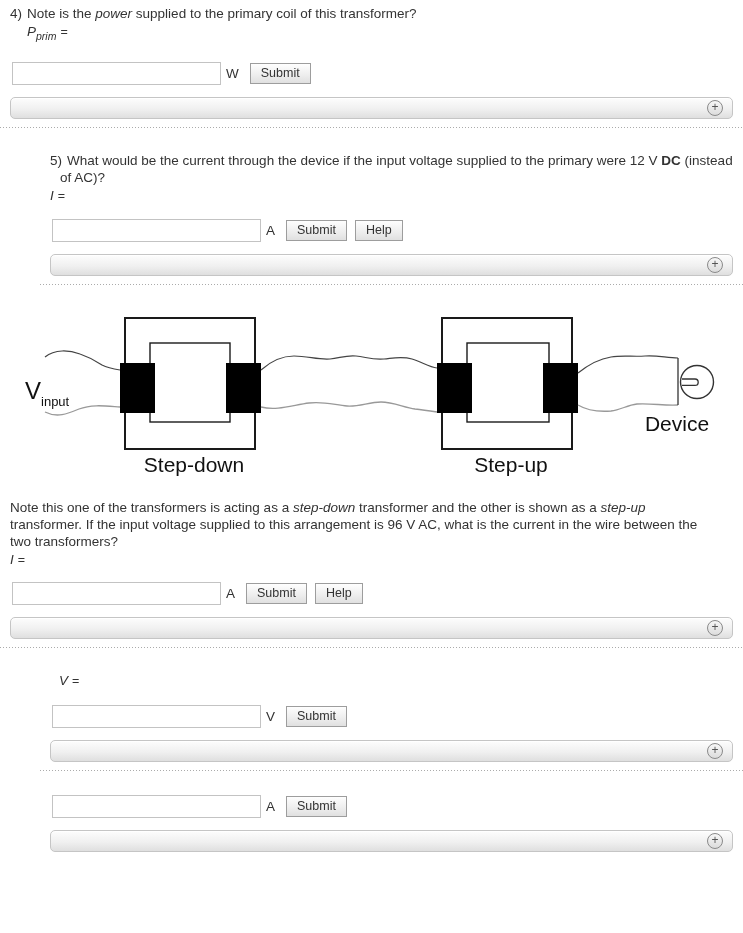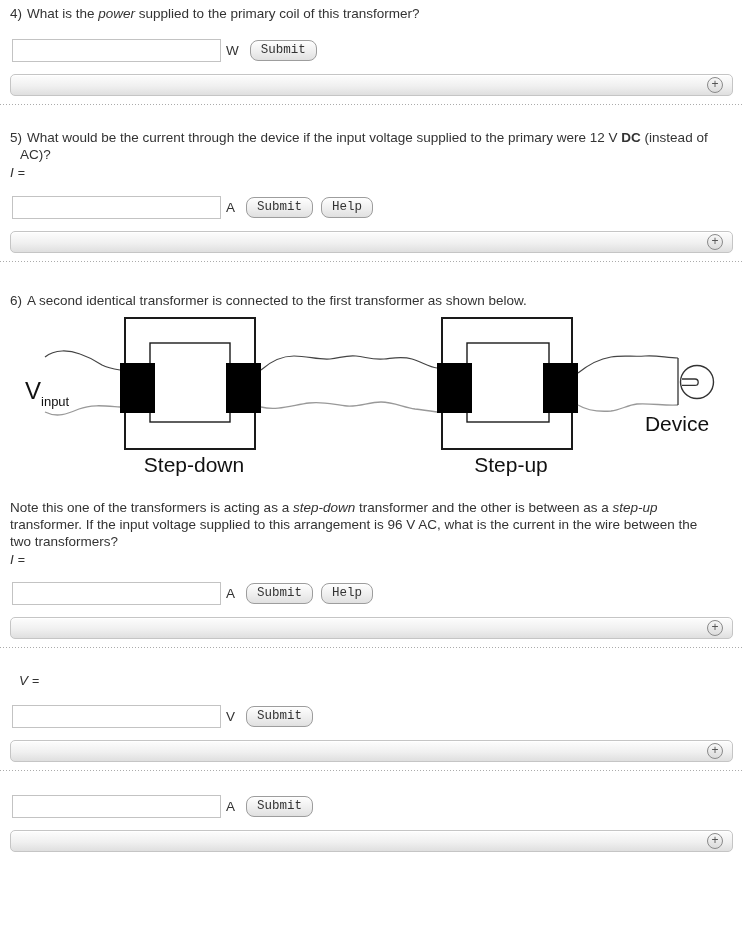--- a/index.html
+++ b/index.html
@@ -37,23 +37,23 @@
     border:1px solid #c3c3c3;
     font-family:"Liberation Sans",sans-serif;
     font-size:13px; color:#333;
     padding:1px 3px;
     background:#ffffff;
   }
   .unit { margin-left:5px; }
   .btn {
     margin-left:11px;
     border:1px solid #9d9d9d;
-    border-radius:8px;
+    border-radius:0;
     background:linear-gradient(#fefefe,#ededed 60%,#e0e0e0);
-    font-family:Liberation Mono, monospace;
+    font-family:Liberation Sans, sans-serif;
     font-size:12.5px; color:#333;
     padding:2px 10px 3px 10px;
     cursor:pointer;
   }
   .btn + .btn { margin-left:8px; }
 
   
   .collapse-bar {
     position:relative;
     margin:12px 10px 0 10px;
@@ -76,33 +76,34 @@
     cursor:pointer;
   }
 
   
   .dotted-sep {
     margin-top:8px;
     height:1px;
     background-image:repeating-linear-gradient(to right,#ababab 0 1px,transparent 1px 3px);
   }
 
-  .sp-24 { margin-top:24px; }
+  .sp-24 { margin-top:24px;margin-left:40px; }
   .sp-30 { margin-top:30px; }
 
   
   .diagram { display:block; margin-top:6px; }
 </style>
 </head>
 <body>
 
 <div class="page">
 
   <section>
-    <div class="qtext"><span class="qnum">4)</span><span>What is the </span><i>power</i><span> supplied to the primary coil of this transformer?</span></div>
+    <div class="qtext"><span class="qnum">4)</span><span>Note is the </span><i>power</i><span> supplied to the primary coil of this transformer?</span></div>
+    <div class="qlabel ind-27"><i>P</i><sub>prim</sub><span class="eq">=</span></div>
     <div class="answer-row">
       <input class="answer-input" type="text" value="" style="">
       <span class="unit">W</span>
       <button class="btn">Submit</button>
     </div>
     <div class="collapse-bar">
       <span class="plus-icon">+</span>
     </div>
     <div class="dotted-sep"></div>
   </section>
@@ -116,21 +117,20 @@
       <button class="btn">Submit</button>
       <button class="btn">Help</button>
     </div>
     <div class="collapse-bar">
       <span class="plus-icon">+</span>
     </div>
     <div class="dotted-sep"></div>
   </section>
 
   <section class="sp-30">
-    <div class="qtext"><span class="qnum">6)</span><span>A second identical transformer is connected to the first transformer as shown below.</span></div>
 
     <svg class="diagram" width="743" height="172" viewBox="0 0 172" preserveAspectRatio="none" style="width:743px;height:172px;">
 
       <rect x="125" y="3" width="130" height="131" fill="none" stroke="#1a1a1a" stroke-width="2"></rect>
       <rect x="150" y="28" width="80" height="79" fill="none" stroke="#1a1a1a" stroke-width="1.4"></rect>
       <rect x="120" y="48" width="35" height="50" fill="#000"></rect>
       <rect x="226" y="48" width="35" height="50" fill="#000"></rect>
 
       <rect x="442" y="3" width="130" height="131" fill="none" stroke="#1a1a1a" stroke-width="2"></rect>
       <rect x="467" y="28" width="82" height="79" fill="none" stroke="#1a1a1a" stroke-width="1.4"></rect>
@@ -148,21 +148,21 @@
       <path d="M678,43 L678,90" fill="none" stroke="#333" stroke-width="1.3"></path>
       <circle cx="697" cy="67" r="16.5" fill="#fff" stroke="#333" stroke-width="1.4"></circle>
       <path d="M682,64 h13 a3.2,3.2 0 1 1 0,6.4 h-13" fill="none" stroke="#333" stroke-width="1.3"></path>
 
       <text x="25" y="84" font-size="24" fill="#111" font-family="Liberation Sans, sans-serif"><tspan>V</tspan><tspan font-size="13" dy="7">input</tspan></text>
       <text x="194" y="157" font-size="21" fill="#111" text-anchor="middle" font-family="Liberation Sans, sans-serif">Step-down</text>
       <text x="511" y="157" font-size="21" fill="#111" text-anchor="middle" font-family="Liberation Sans, sans-serif">Step-up</text>
       <text x="677" y="116" font-size="21" fill="#111" text-anchor="middle" font-family="Liberation Sans, sans-serif">Device</text>
     </svg>
 
-    <div class="qtext" style="margin-top:12px; padding-left:0; text-indent:0;"><span>Note this one of the transformers is acting as a </span><i>step-down</i><span> transformer and the other is between as a </span><i>step-up</i><span> transformer. If the input voltage supplied to this arrangement is 96 V AC, what is the current in the wire between the two transformers?</span></div>
+    <div class="qtext" style="margin-top:12px; padding-left:0; text-indent:0;"><span>Note this one of the transformers is acting as a </span><i>step-down</i><span> transformer and the other is shown as a </span><i>step-up</i><span> transformer. If the input voltage supplied to this arrangement is 96 V AC, what is the current in the wire between the two transformers?</span></div>
     <div class="qlabel ind-10"><i>I</i><span class="eq">=</span></div>
     <div class="answer-row" style="margin-top:13px;">
       <input class="answer-input" type="text" value="" style="">
       <span class="unit">A</span>
       <button class="btn">Submit</button>
       <button class="btn">Help</button>
     </div>
     <div class="collapse-bar">
       <span class="plus-icon">+</span>
     </div>

